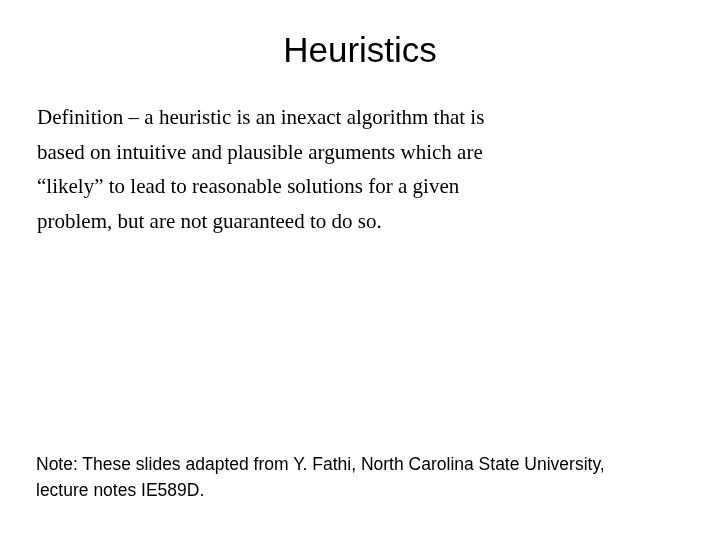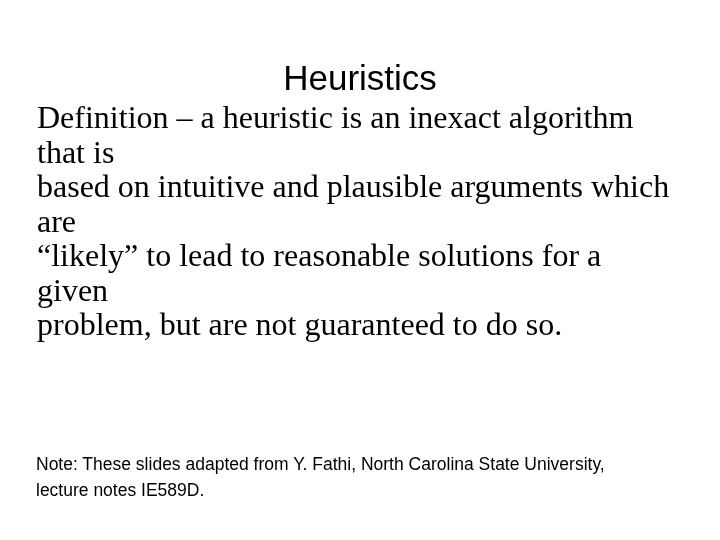--- a/index.html
+++ b/index.html
@@ -1,23 +1,23 @@
 <!DOCTYPE html>
 <html><head>
   <meta charset="utf-8">
   <style>
     html, body { margin: 0; padding: 0; background: #ffffff; }
     body { width: 720px; height: 540px; position: relative; overflow: hidden; color: #000; }
     .title {
       position: absolute; left: 0; top: 28px; width: 720px; text-align: center;
-      font-family: "Liberation Sans", sans-serif; font-size: 35px; line-height: 44px; margin-top: 28px;
+      font-family: "Liberation Sans", sans-serif; font-size: 35px; line-height: 44px;
     }
     .body-text {
       position: absolute; left: 37px; top: 100px; width: 640px;
-      font-family: "Liberation Serif", serif; font-size: 32px; line-height: 34.5px;
+      font-family: "Liberation Serif", serif; font-size: 21px; line-height: 34.5px;
       white-space: pre-line;
     }
     .note {
       position: absolute; left: 36px; top: 451px; width: 640px;
       font-family: Liberation Sans, sans-serif; font-size: 17.5px; line-height: 26px;
       white-space: pre-line;
     }
   </style>
 </head>
 <body>

